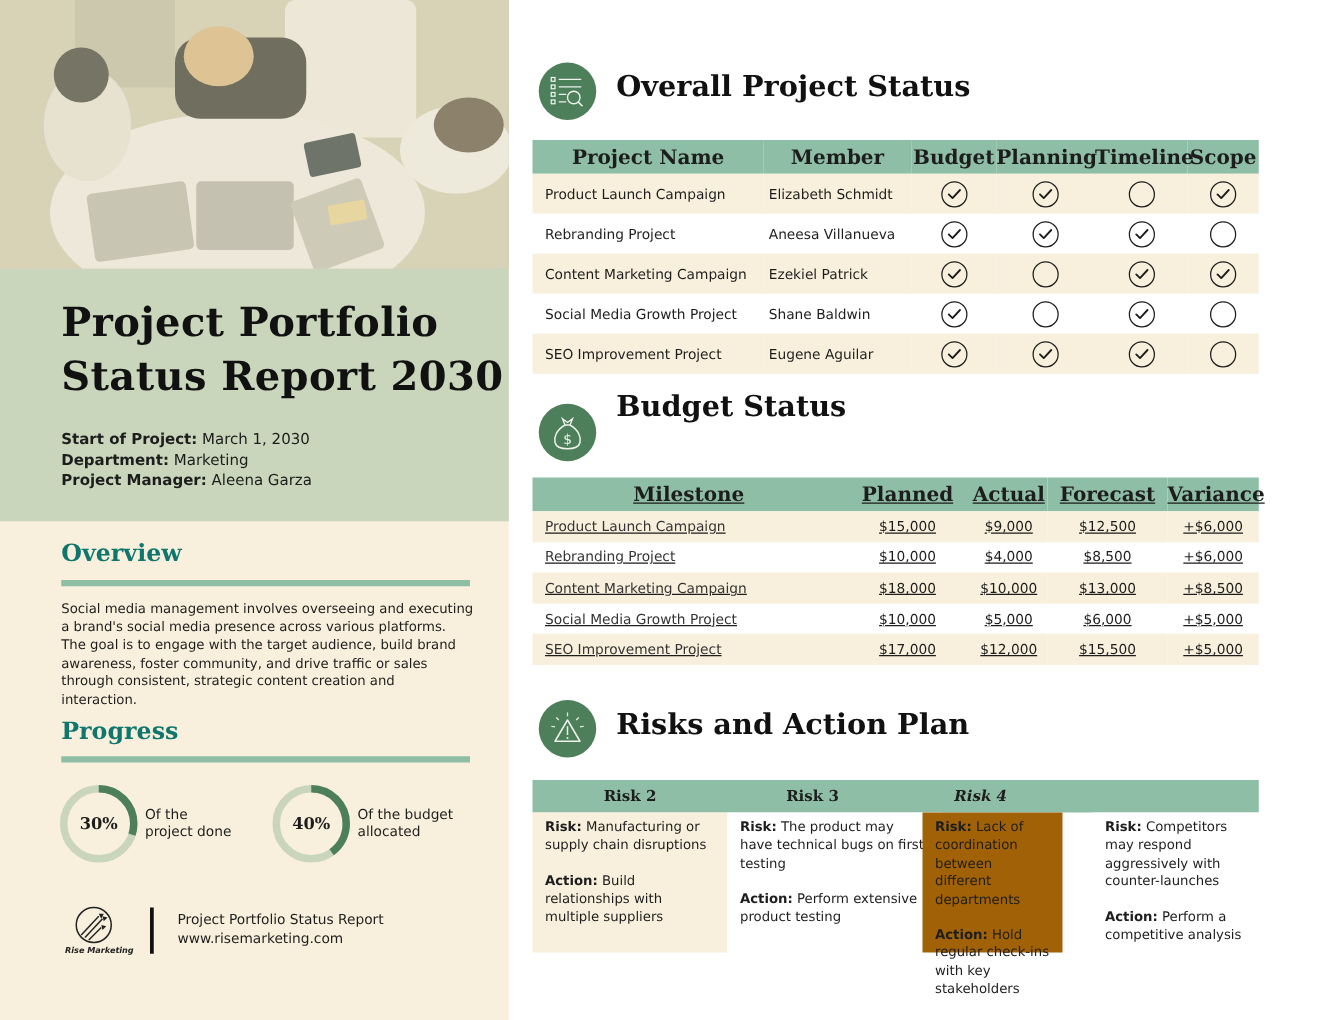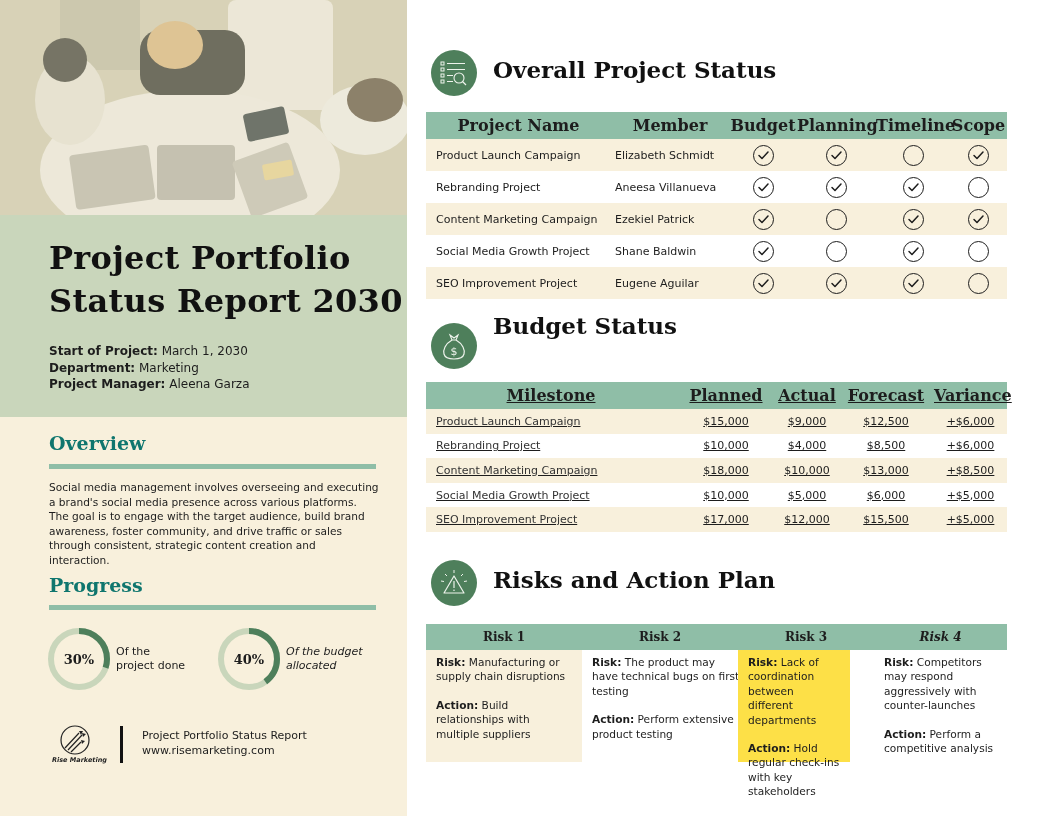--- a/index.html
+++ b/index.html
@@ -118,21 +118,21 @@
   </div>
 
   <div class="ring-wrap" style="left:217px;">
     <div class="ring">
       <svg width="64" height="64" viewBox="0 0 64 64">
         <circle cx="32" cy="32" r="28" fill="none" stroke="#c9d6bb" stroke-width="6"></circle>
         <circle cx="32" cy="32" r="28" fill="none" stroke="#4e7f5b" stroke-width="6" stroke-dasharray="70.4 175.9" transform="rotate(-90 32 32)"></circle>
       </svg>
       <div class="ring-val">40%</div>
     </div>
-    <div class="ring-label" style="width:85px;font-style:italic;">Of the budget allocated</div>
+    <div class="ring-label" style="width:85px;">Of the budget allocated</div>
   </div>
 
   <div class="logo">
     <svg width="56" height="40" viewBox="0 0 56 40">
       <circle cx="27" cy="18" r="14" fill="none" stroke="#222" stroke-width="1.2"></circle>
       <line x1="17" y1="26" x2="31" y2="11" stroke="#222" stroke-width="1.2"></line>
       <line x1="20" y1="28" x2="34" y2="13" stroke="#222" stroke-width="1.2"></line>
       <line x1="23" y1="30" x2="33" y2="20" stroke="#222" stroke-width="1.2"></line>
       <polygon points="31,9 35,9 33,13" fill="#222"></polygon>
       <polygon points="34,11 38,12 35,15" fill="#222"></polygon>
@@ -327,34 +327,33 @@
     <line x1="15" y1="1" x2="15" y2="4" stroke="#eef3ec" stroke-width="1"></line>
     <line x1="6" y1="5" x2="8" y2="7" stroke="#eef3ec" stroke-width="1"></line>
     <line x1="24" y1="5" x2="22" y2="7" stroke="#eef3ec" stroke-width="1"></line>
     <line x1="2" y1="12" x2="5" y2="12.5" stroke="#eef3ec" stroke-width="1"></line>
     <line x1="28" y1="12" x2="25" y2="12.5" stroke="#eef3ec" stroke-width="1"></line>
   </svg>
 </div>
 <h2 class="sec-title serif" style="top:566px;">Risks and Action Plan</h2>
 
 <div class="risk-head">
-  <div style="width:156px;">Risk 1</div>
   <div style="width:156px;">Risk 2</div>
   <div style="width:136px;">Risk 3</div>
   <div style="width:133px;font-style:italic;">Risk 4</div>
 </div>
 
 <div class="risk-col" style="left:426px; width:156px; background:#f8f0dc;">
   <p><b>Risk:</b> <span>Manufacturing or supply chain disruptions</span></p>
   <p><b>Action:</b> <span>Build relationships with multiple suppliers</span></p>
 </div>
 <div class="risk-col" style="left:582px; width:172px; background:#ffffff;">
   <p><b>Risk:</b> <span>The product may have technical bugs on first testing</span></p>
   <p><b>Action:</b> <span>Perform extensive product testing</span></p>
 </div>
-<div class="risk-col" style="left:738px; width:112px; background:#fde047;">
+<div class="risk-col" style="left:738px; width:112px; background:#a16207;">
   <p><b>Risk:</b> <span>Lack of coordination between different departments</span></p>
   <p><b>Action:</b> <span>Hold regular check-ins with key stakeholders</span></p>
 </div>
 <div class="risk-col" style="left:874px; width:133px; background:#ffffff;">
   <p><b>Risk:</b> <span>Competitors may respond aggressively with counter-launches</span></p>
   <p><b>Action:</b> <span>Perform a competitive analysis</span></p>
 </div>
 
 </body></html>

